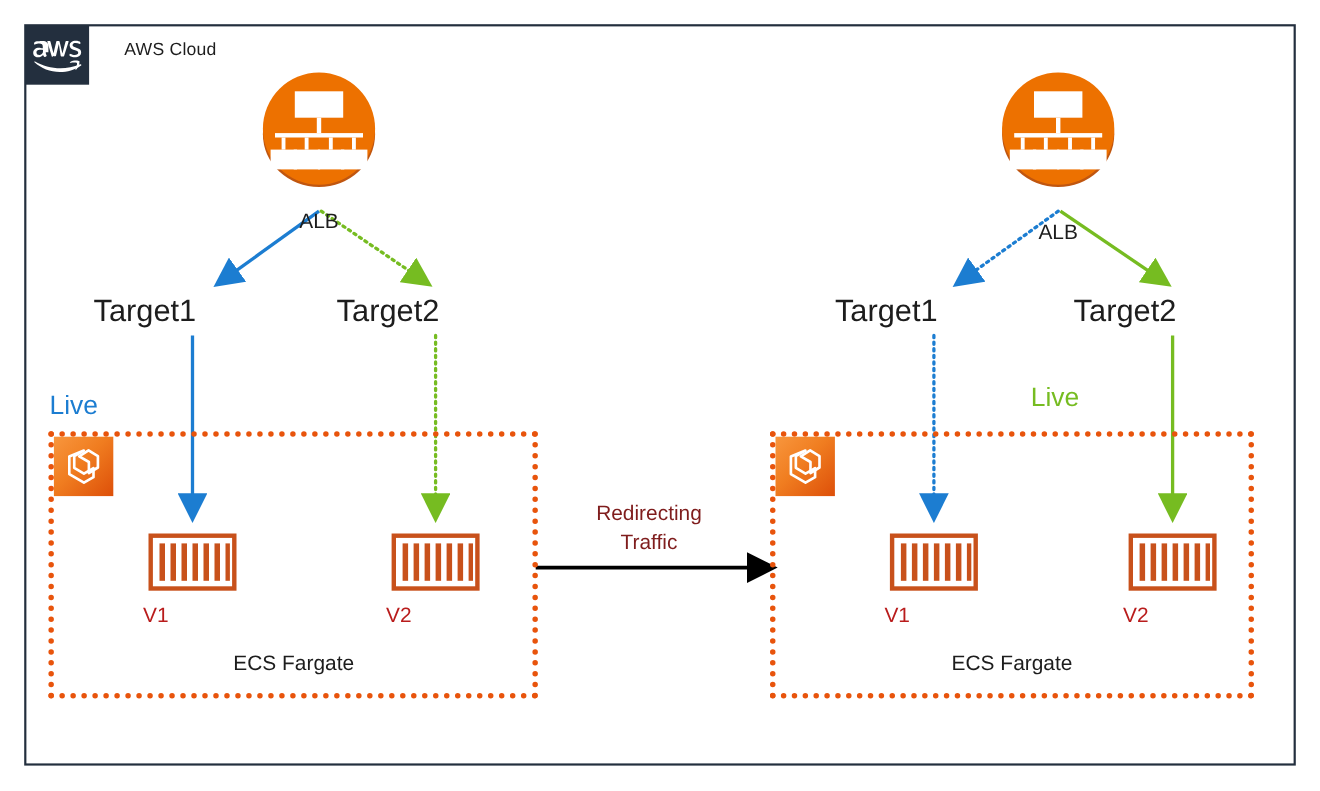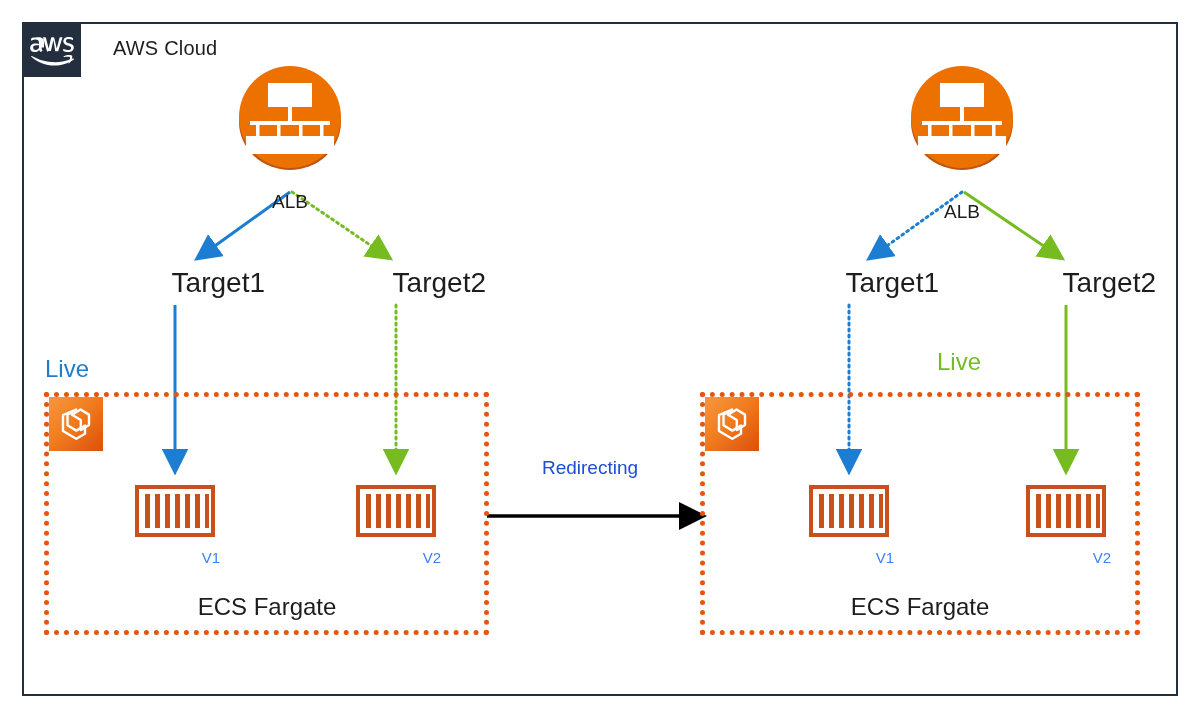--- a/index.html
+++ b/index.html
@@ -39,39 +39,39 @@
     height: 54px;
     background: #232F3E;
     display: flex;
     align-items: center;
     justify-content: center;
   }
   #aws-badge svg { display:block; }
   #aws-cloud-label {
     left: 113px;
     top: 37px;
-    font-size: 20px;
+    font-size: 16px;
     color: #1d1d1d;
     letter-spacing: 0.2px;
     white-space: nowrap;
   }
   .alb-label {
     font-size: 19px;
     color: #1d1d1d;
     text-align: center;
     width: 140px;
     white-space: nowrap;
     margin-top: 28px;
   }
 
   
   .target-label {
     font-size: 28px;
     color: #1d1d1d;
-    text-align: right;
+    text-align: left;
     width: 180px;
     white-space: nowrap;
   }
 
   
   .live-label {
     font-size: 24px;
     width: 120px;
     white-space: nowrap;
   }
@@ -87,38 +87,38 @@
   .fargate-badge {
     width: 54px;
     height: 54px;
     background: linear-gradient(135deg, #F8963D 0%, #F07D20 45%, #DD4F09 100%);
     display: flex;
     align-items: center;
     justify-content: center;
   }
   .fargate-badge svg { display:block; }
   .fargate-label {
-    font-size: 24px;
+    font-size: 19px;
     color: #1d1d1d;
     text-align: center;
     width: 300px;
     white-space: nowrap;
   }
   .task-label {
-    font-size: 15px;
-    color: #3b82f6;
-    text-align: right;
+    font-size: 19px;
+    color: #b91c1c;
+    text-align: left;
     width: 90px;
     white-space: nowrap;
   }
 
   
   .redirect-label {
     font-size: 19px;
-    color: #1d4ed8;
+    color: #7f1d1d;
     text-align: center;
     width: 200px;
     line-height: 1.35;
   }
 </style>
 </head>
 <body>
 
 <div class="abs" id="aws-frame"></div>
 
@@ -266,20 +266,21 @@
   </svg>
 </div>
 
 <div class="abs task-label" style="left:130px; top:549px;">V1</div>
 <div class="abs task-label" style="left:351px; top:549px;">V2</div>
 
 <div class="abs fargate-label" style="left:117px; top:593px;">ECS Fargate</div>
 
 <div class="abs redirect-label" style="left:490px; top:455px;">
   <div>Redirecting</div>
+  <div>Traffic</div>
 </div>
 
 <div class="abs alb-label" style="left:892px; top:173px;">ALB</div>
 
 <div class="abs target-label" style="left:759px; top:267px;">Target1</div>
 <div class="abs target-label" style="left:976px; top:267px;">Target2</div>
 
 <div class="abs live-label live-green" style="left:937px; top:348px;">Live</div>
 
 <div class="abs fargate-box" style="left:700px; top:392px; width:440px; height:243px;"></div>

